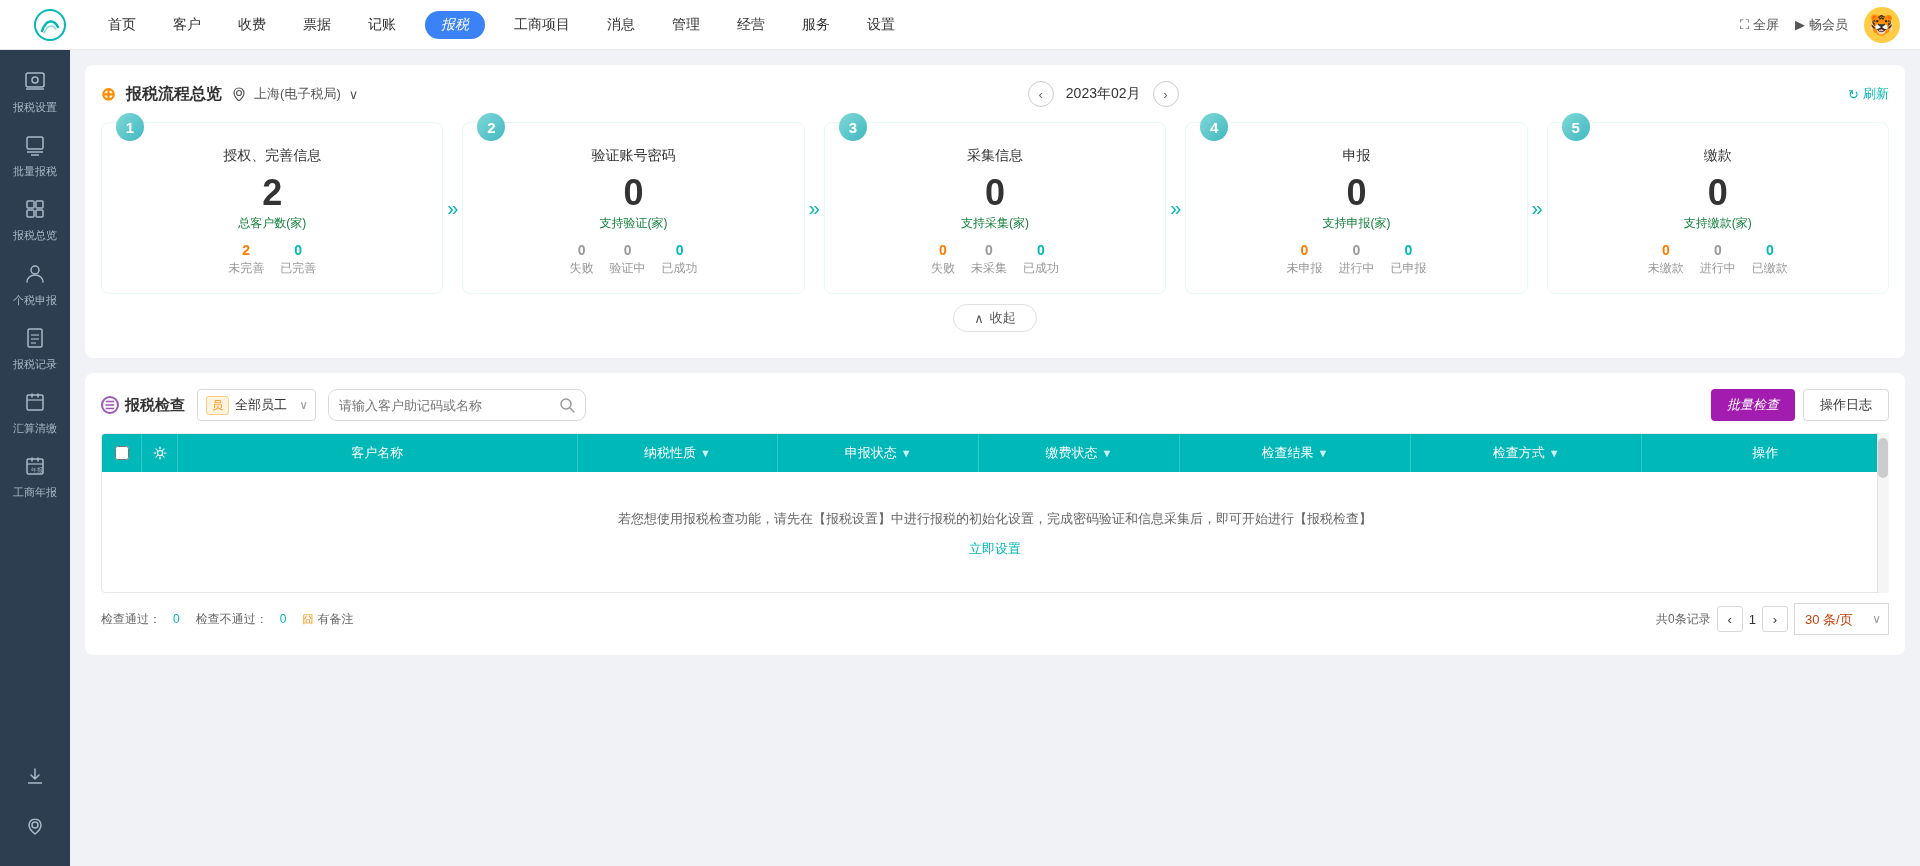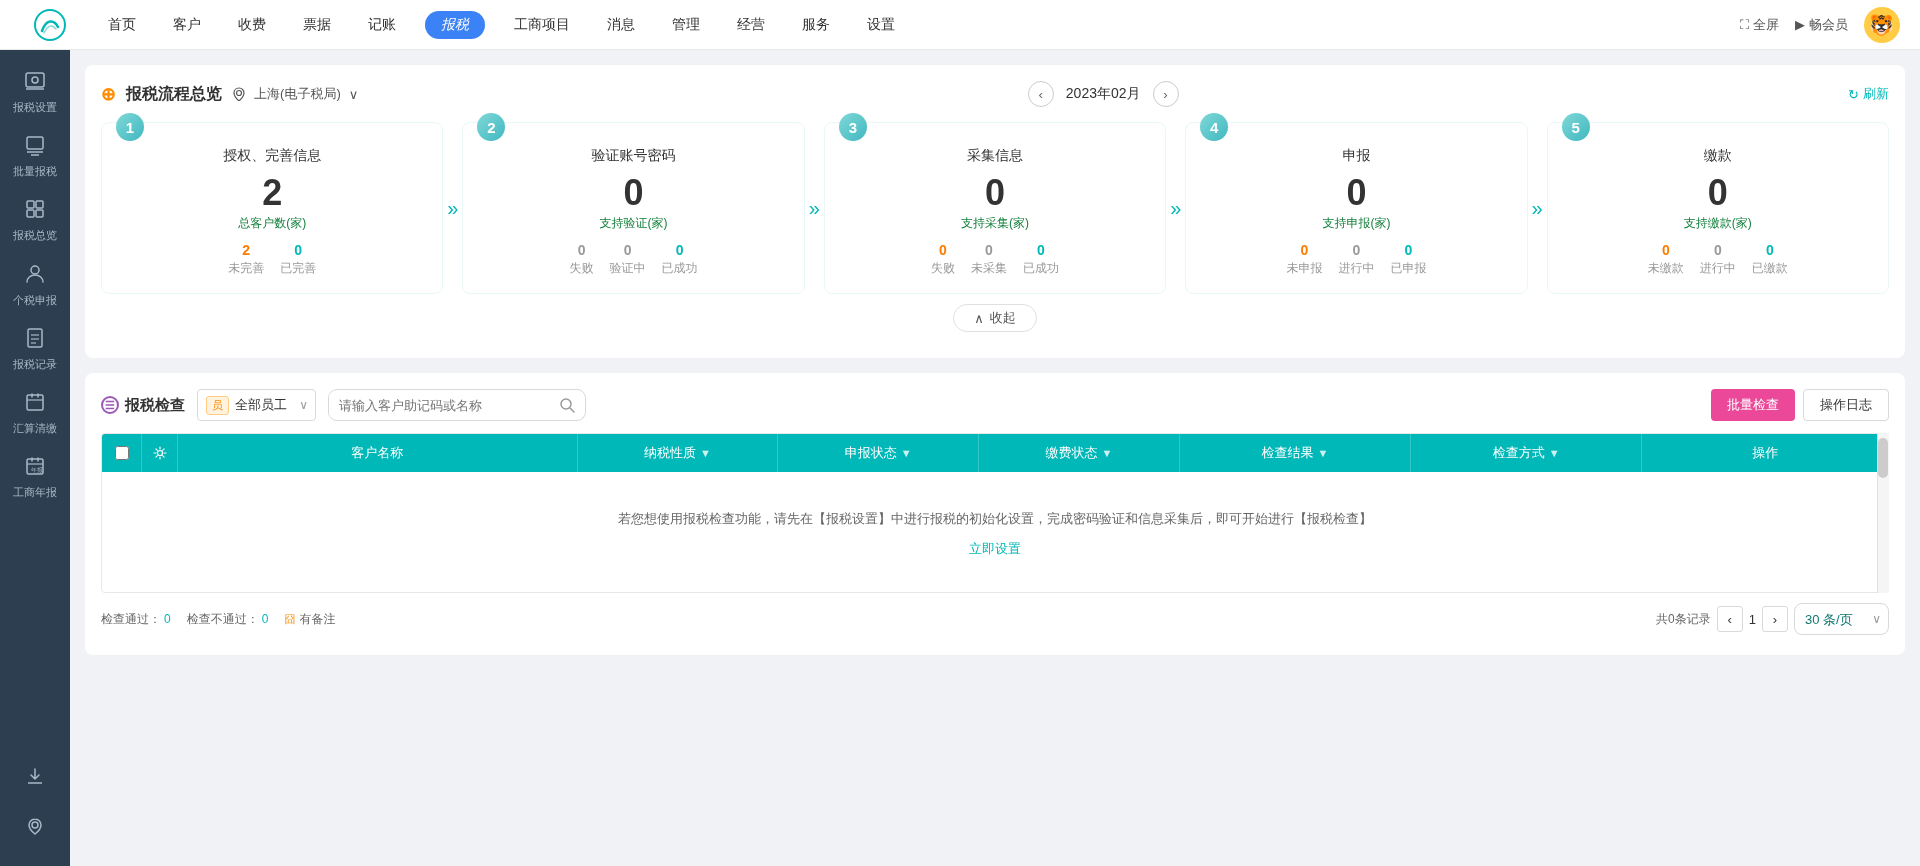--- a/index.html
+++ b/index.html
@@ -52,26 +52,26 @@
     
     .collapse-row { display: flex; justify-content: center; padding: 10px 0; }
     .collapse-btn { border: 1px solid #e0e0e0; border-radius: 16px; padding: 4px 20px; font-size: 13px; color: #555; cursor: pointer; background: #fff; display: flex; align-items: center; gap: 6px; }
 
     
     .section-card { background: #fff; border-radius: 8px; padding: 16px; }
     .section-header { display: flex; align-items: center; gap: 12px; margin-bottom: 12px; }
     .section-title { font-size: 15px; font-weight: bold; color: #333; display: flex; align-items: center; gap: 6px; }
     .title-icon-circle { width: 18px; height: 18px; border-radius: 50%; border: 2px solid #9b59b6; display: flex; align-items: center; justify-content: center; font-size: 11px; color: #9b59b6; font-weight: bold; }
     .filter-select-wrap { position: relative; display: inline-flex; align-items: center; }
-    .filter-select-wrap select { border: 1px solid #d9d9d9; border-radius: 8px; padding: 5px 28px 5px 10px; font-size: 13px; color: #0f766e; background: #fff; height: 32px; appearance: none; cursor: pointer; }
+    .filter-select-wrap select { border: 1px solid #d9d9d9; border-radius: 0; padding: 5px 28px 5px 10px; font-size: 13px; color: #c2410c; background: #fff; height: 32px; appearance: none; cursor: pointer; }
     .filter-select-icon { position: absolute; right: 8px; top: 50%; transform: translateY(-50%); color: #999; pointer-events: none; font-size: 12px; }
     .search-input-wrap { display: flex; align-items: center; border: 1px solid #d9d9d9; border-radius: 9px; overflow: hidden; height: 32px; }
     .search-input-wrap input { border: none; outline: none; padding: 5px 10px; font-size: 13px; width: 200px; color: #999; }
     .search-input-wrap .search-btn { padding: 0 10px; background: #fff; border: none; cursor: pointer; color: #999; font-size: 16px; display: flex; align-items: center; }
-    .btn-primary { background: #ec4899; color: #fff; border: none; border-radius: 4px; padding: 6px 16px; font-size: 13px; cursor: pointer; }
+    .btn-primary { background: #a21caf; color: #fff; border: none; border-radius: 4px; padding: 6px 16px; font-size: 13px; cursor: pointer; font-style: italic; }
     .btn-secondary { background: #fff; color: #333; border: 1px solid #d9d9d9; border-radius: 4px; padding: 6px 16px; font-size: 13px; cursor: pointer; }
     .actions-right { margin-left: auto; display: flex; gap: 8px; }
 
     
     .table-wrap { border: 1px solid #e8e8e8; border-radius: 4px; overflow: hidden; }
     .table-header { display: flex; background: #00b8b8; color: #fff; font-size: 13px; }
     .th { padding: 10px 8px; text-align: center; display: flex; align-items: center; justify-content: center; gap: 4px; border-right: 1px solid rgba(255,255,255,0.2); }
     .th:last-child { border-right: none; }
     .th .filter-icon { font-size: 11px; opacity: 0.8; }
     .th-check { width: 40px; flex-shrink: 0; }
@@ -82,21 +82,21 @@
     .th-pay { flex: 1.2; }
     .th-result { flex: 1.4; }
     .th-method { flex: 1.4; }
     .th-op { flex: 1.5; }
     .table-body { min-height: 120px; display: flex; flex-direction: column; align-items: center; justify-content: center; }
     .empty-msg { color: #666; font-size: 13px; line-height: 2; text-align: left; }
     .empty-link { color: #00b8b8; cursor: pointer; }
 
     
     .table-footer { display: flex; align-items: center; padding: 10px 0 4px 0; font-size: 12px; color: #666; gap: 16px; }
-    .footer-stat { display: flex; align-items: center; gap: 3px; }
+    .footer-stat { display: flex; align-items: center; gap: 12px; }
     .footer-stat a { color: #00b8b8; text-decoration: none; cursor: pointer; }
     .footer-badge { display: flex; align-items: center; gap: 4px; }
     .pagination { margin-left: auto; display: flex; align-items: center; gap: 6px; }
     .page-btn { width: 26px; height: 26px; border: 1px solid #d9d9d9; border-radius: 3px; display: flex; align-items: center; justify-content: center; cursor: pointer; background: #fff; color: #333; font-size: 13px; }
     .page-current { color: #333; font-size: 13px; }
     .page-size-select { border: 1px solid #d9d9d9; border-radius: 3px; padding: 3px 20px 3px 8px; font-size: 13px; appearance: none; cursor: pointer; background: #fff; }
 
     
     .orange-plus { color: #ff8c00; font-size: 18px; font-weight: bold; }
 

